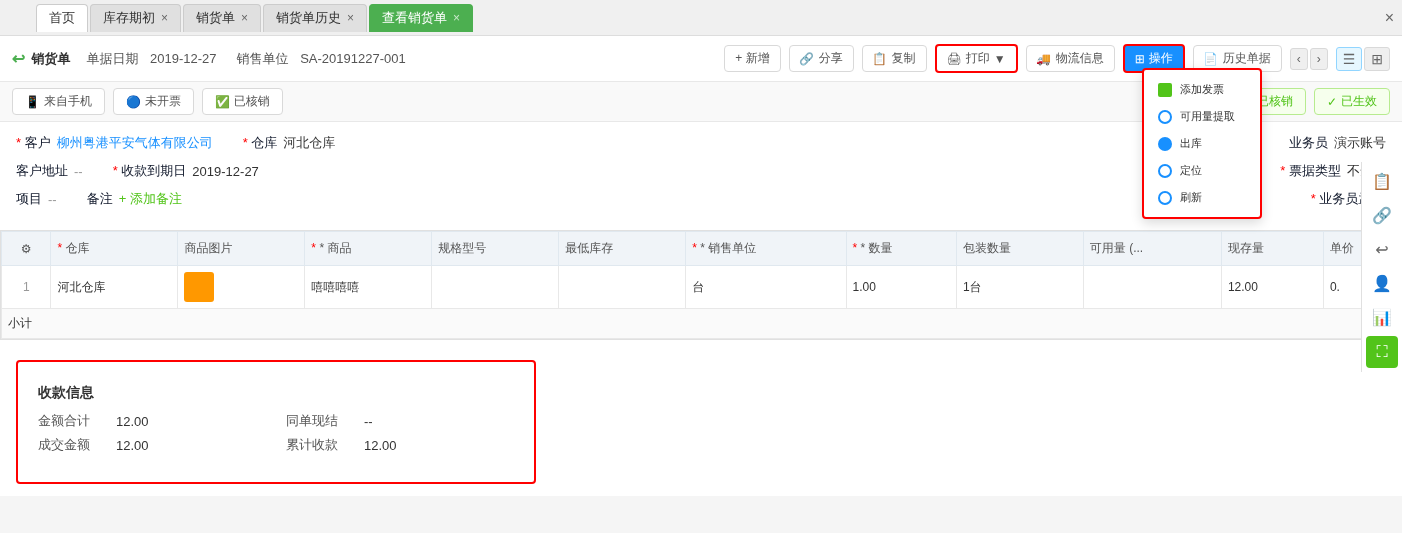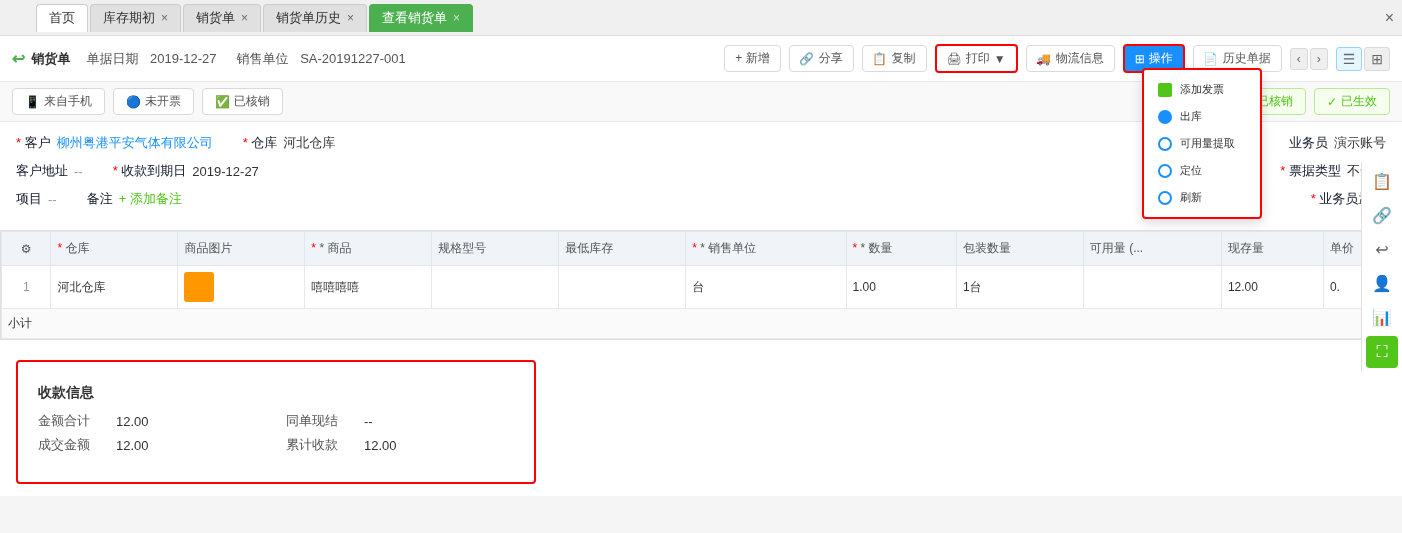--- a/index.html
+++ b/index.html
@@ -351,26 +351,26 @@
       </div>
     </div>
   </div>
 
   <div class="dropdown-overlay">
     <div class="dropdown-item">
       <span class="dropdown-icon icon-square" style="width:14px;height:14px;display:inline-block;background:#52c41a;border-radius:2px;"></span>
       <span>添加发票</span>
     </div>
     <div class="dropdown-item">
+      <span class="dropdown-icon" style="width:14px;height:14px;display:inline-block;border:2px solid #1890ff;border-radius:50%;"></span>
+      <span>可用量提取</span>
+    </div>
+    <div class="dropdown-item">
       <span class="dropdown-icon" style="width:14px;height:14px;display:inline-block;background:#1890ff;border-radius:50%;"></span>
       <span>出库</span>
-    </div>
-    <div class="dropdown-item">
-      <span class="dropdown-icon" style="width:14px;height:14px;display:inline-block;border:2px solid #1890ff;border-radius:50%;"></span>
-      <span>可用量提取</span>
     </div>
     <div class="dropdown-item">
       <span class="dropdown-icon" style="width:14px;height:14px;display:inline-block;border:2px solid #1890ff;border-radius:50%;"></span>
       <span>定位</span>
     </div>
     <div class="dropdown-item">
       <span class="dropdown-icon" style="width:14px;height:14px;display:inline-block;border:2px solid #1890ff;border-radius:50%;"></span>
       <span>刷新</span>
     </div>
   </div>

